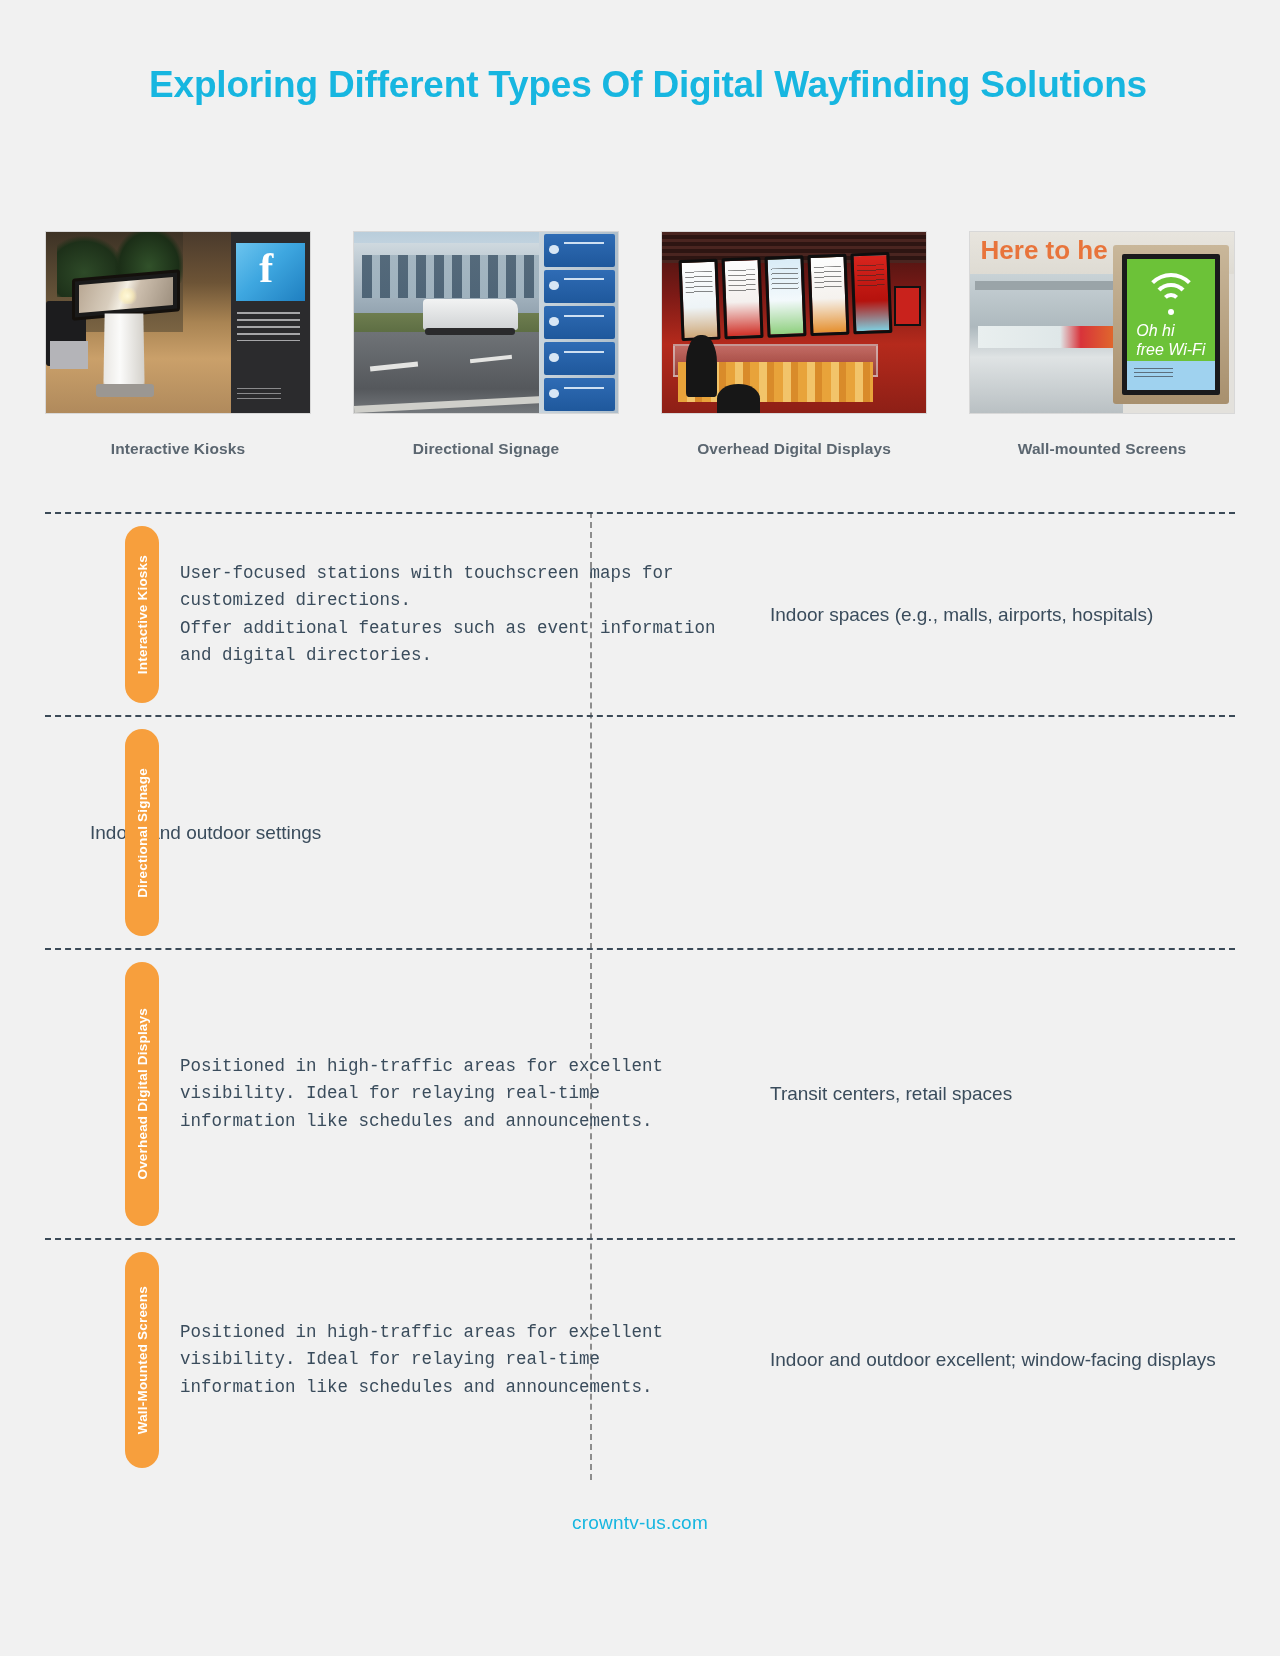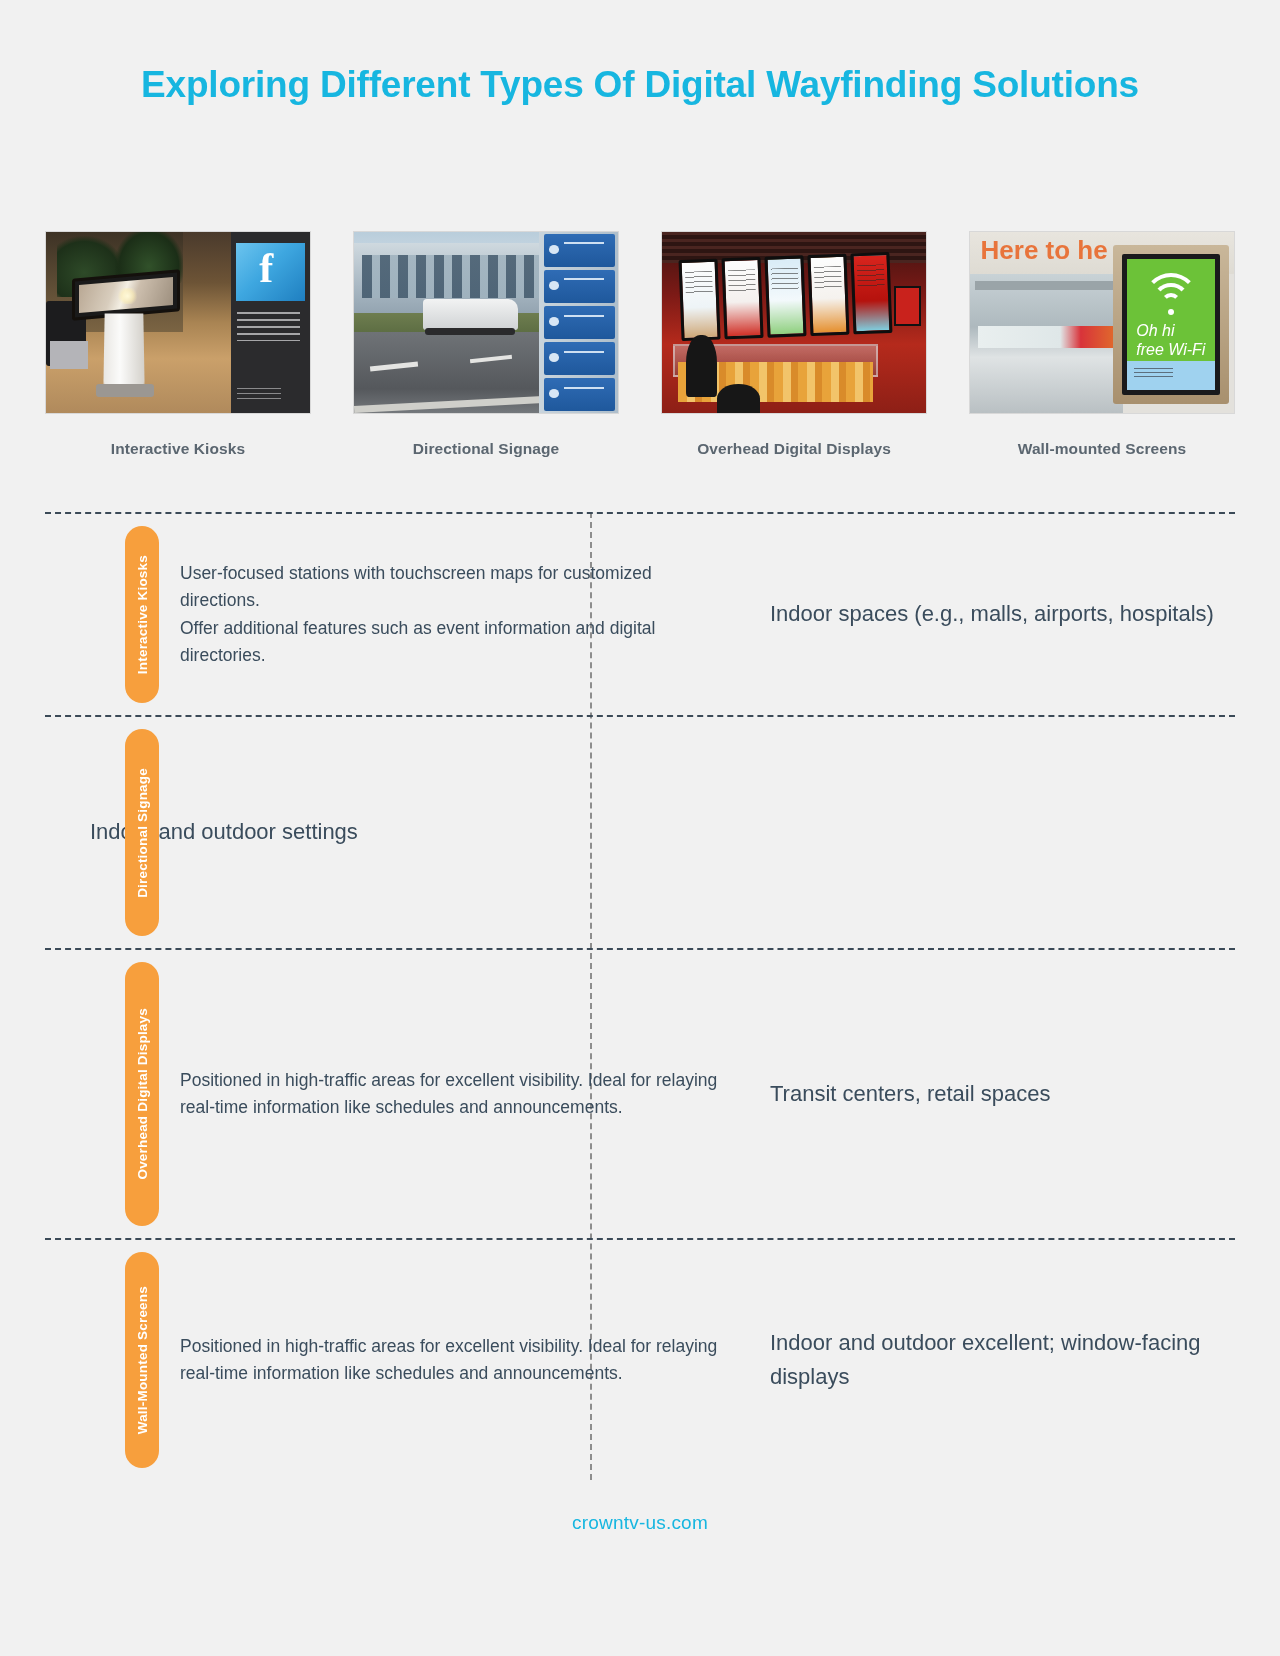--- a/index.html
+++ b/index.html
@@ -13,21 +13,21 @@
     position: relative;
     width: 1280px;
     height: 1656px;
     background: #f1f1f1;
     overflow: hidden;
   }
 
   
   .title {
     position: absolute;
-    left: 140px;
+    left: 148px;
     top: 58px;
     width: 1000px;
     text-align: center;
     font-size: 37px;
     line-height: 1.45;
     font-weight: 700;
     letter-spacing: -0.2px;
     color: #17b6e0;
   }
 
@@ -230,25 +230,26 @@
     white-space: nowrap;
   }
 
   .cell-desc {
     width: 545px;
     margin-left: 135px;
     font-size: 17.5px;
     line-height: 1.57;
     color: #3a4c5c;
     white-space: pre-line;
+    font-family: Liberation Mono, monospace;
   }
   .cell-loc {
     flex: 1;
     margin-left: 45px;
-    font-size: 22px;
+    font-size: 19px;
     line-height: 1.55;
     color: #3a4c5c;
   }
 
   .vdiv {
     position: absolute;
     left: 545px;
     top: 0;
     width: 0;
     height: 968px;

